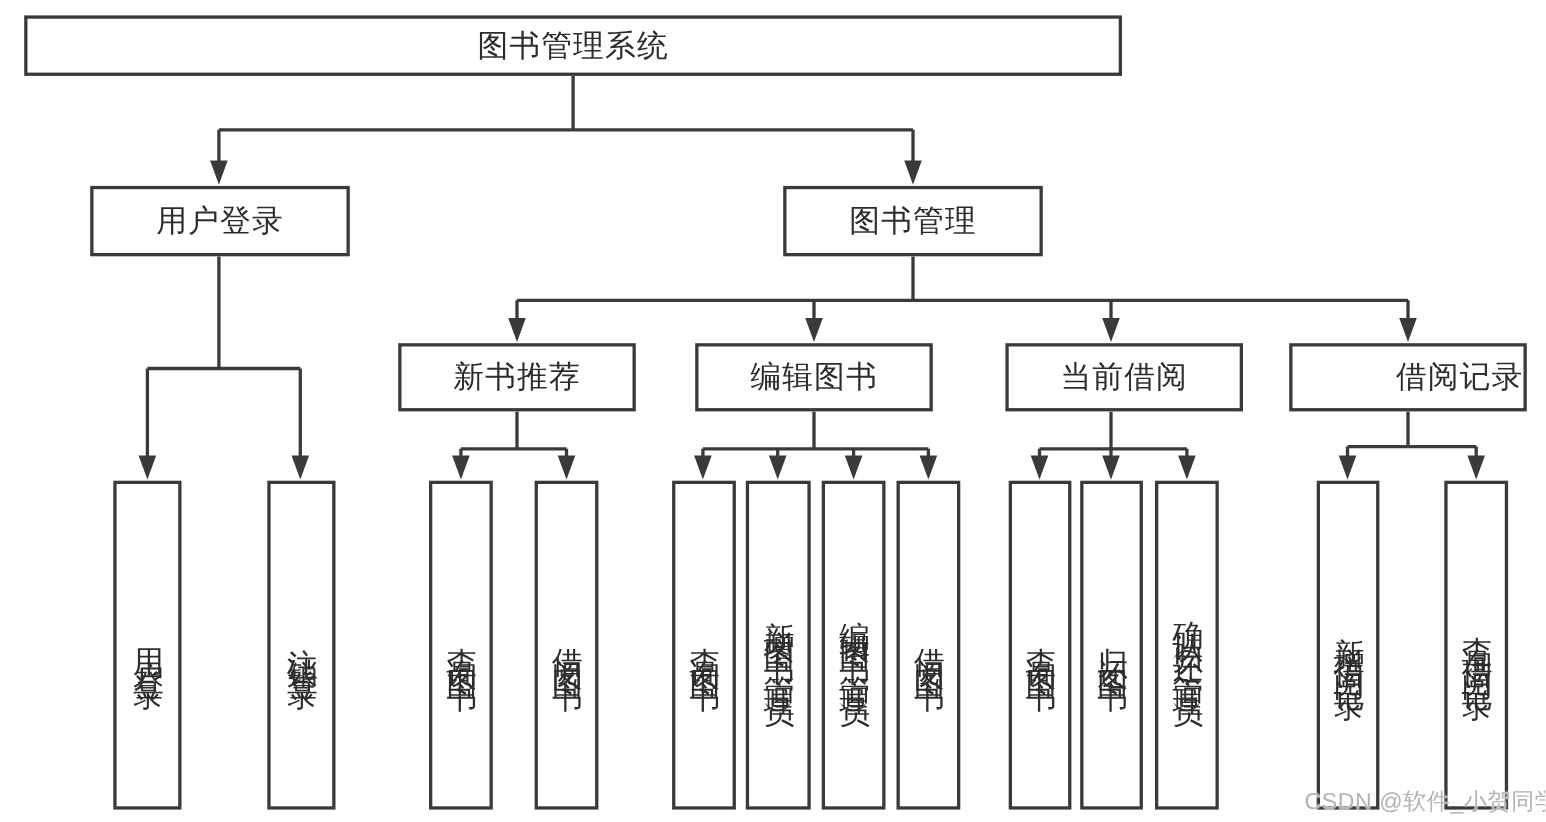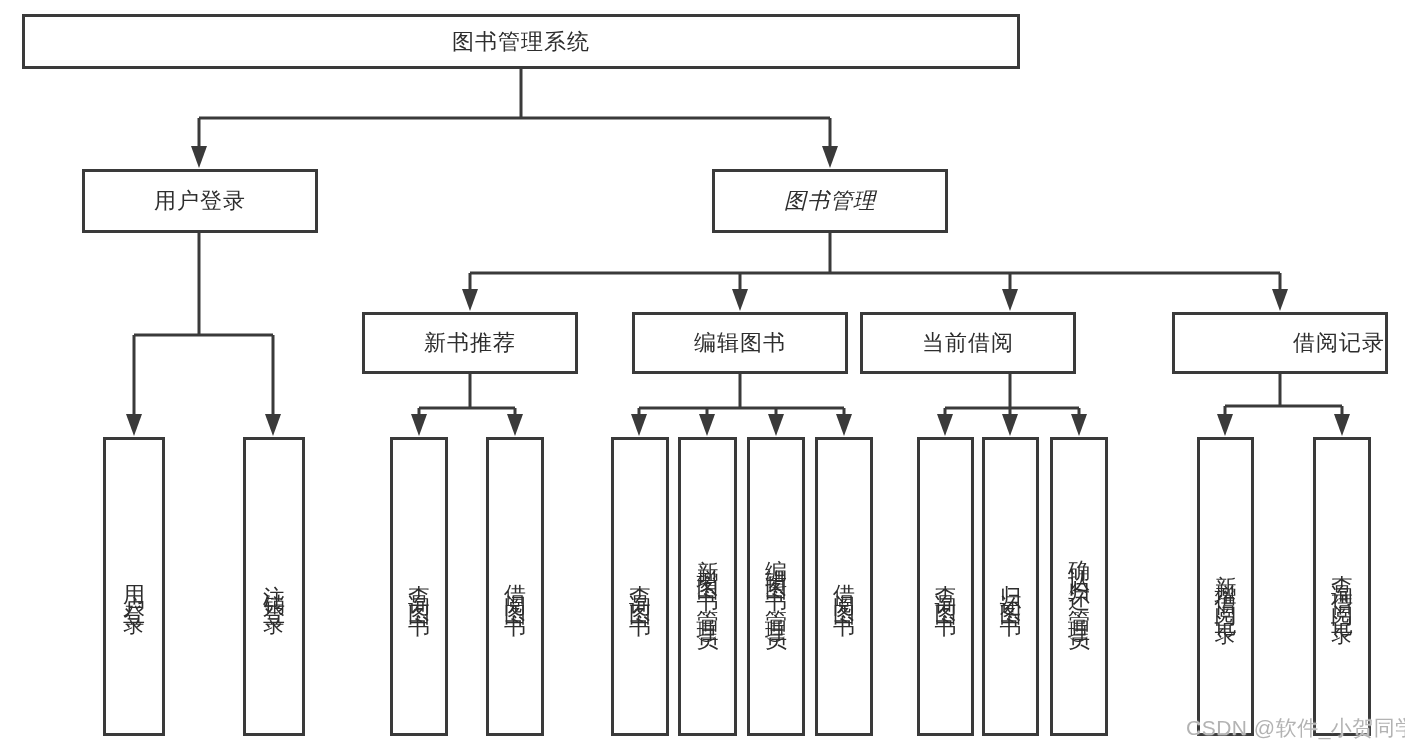--- a/index.html
+++ b/index.html
@@ -22,41 +22,41 @@
   }
   .box {
     position: absolute;
     box-sizing: border-box;
     border: 3px solid #3a3a3a;
     background: #ffffff;
     display: flex;
     align-items: center;
     justify-content: center;
     color: #2d2d2d;
-    font-size: 22px;
+    font-size: 28px;
     letter-spacing: 1px;
     z-index: 2;
   }
   .vlabel {
     writing-mode: vertical-rl;
     text-orientation: mixed;
     letter-spacing: 10px;
     line-height: 1.1;
     white-space: nowrap;
   }
   
   .n-root   { left: 22px;  top: 14px;  width: 998px; height: 55px; }
   
   .n-login  { left: 82px;  top: 169px; width: 236px; height: 64px; }
-  .n-mgmt   { left: 712px; top: 169px; width: 236px; height: 64px; font-style: italic; }
+  .n-mgmt   { left: 712px; top: 169px; width: 236px; height: 64px; }
   
   .n-l3     { top: 312px; width: 216px; height: 62px; }
   .n-newbook{ left: 362px; }
   .n-borrow { left: 632px; }
-  .n-current{ left: 860px; }
+  .n-current{ left: 914px; }
   .n-records{ left: 1172px; justify-content: flex-end; }
   
   .leaf     { top: 437px; height: 299px; }
   .lf-user-login { left: 103px;  width: 62px; }
   .lf-logout     { left: 243px;  width: 62px; }
   .lf-nb-query   { left: 390px;  width: 58px; }
   .lf-nb-borrow  { left: 486px;  width: 58px; }
   .lf-bb-query   { left: 611px;  width: 58px; }
   .lf-bb-add     { left: 678px;  width: 59px; }
   .lf-bb-edit    { left: 747px;  width: 58px; }

